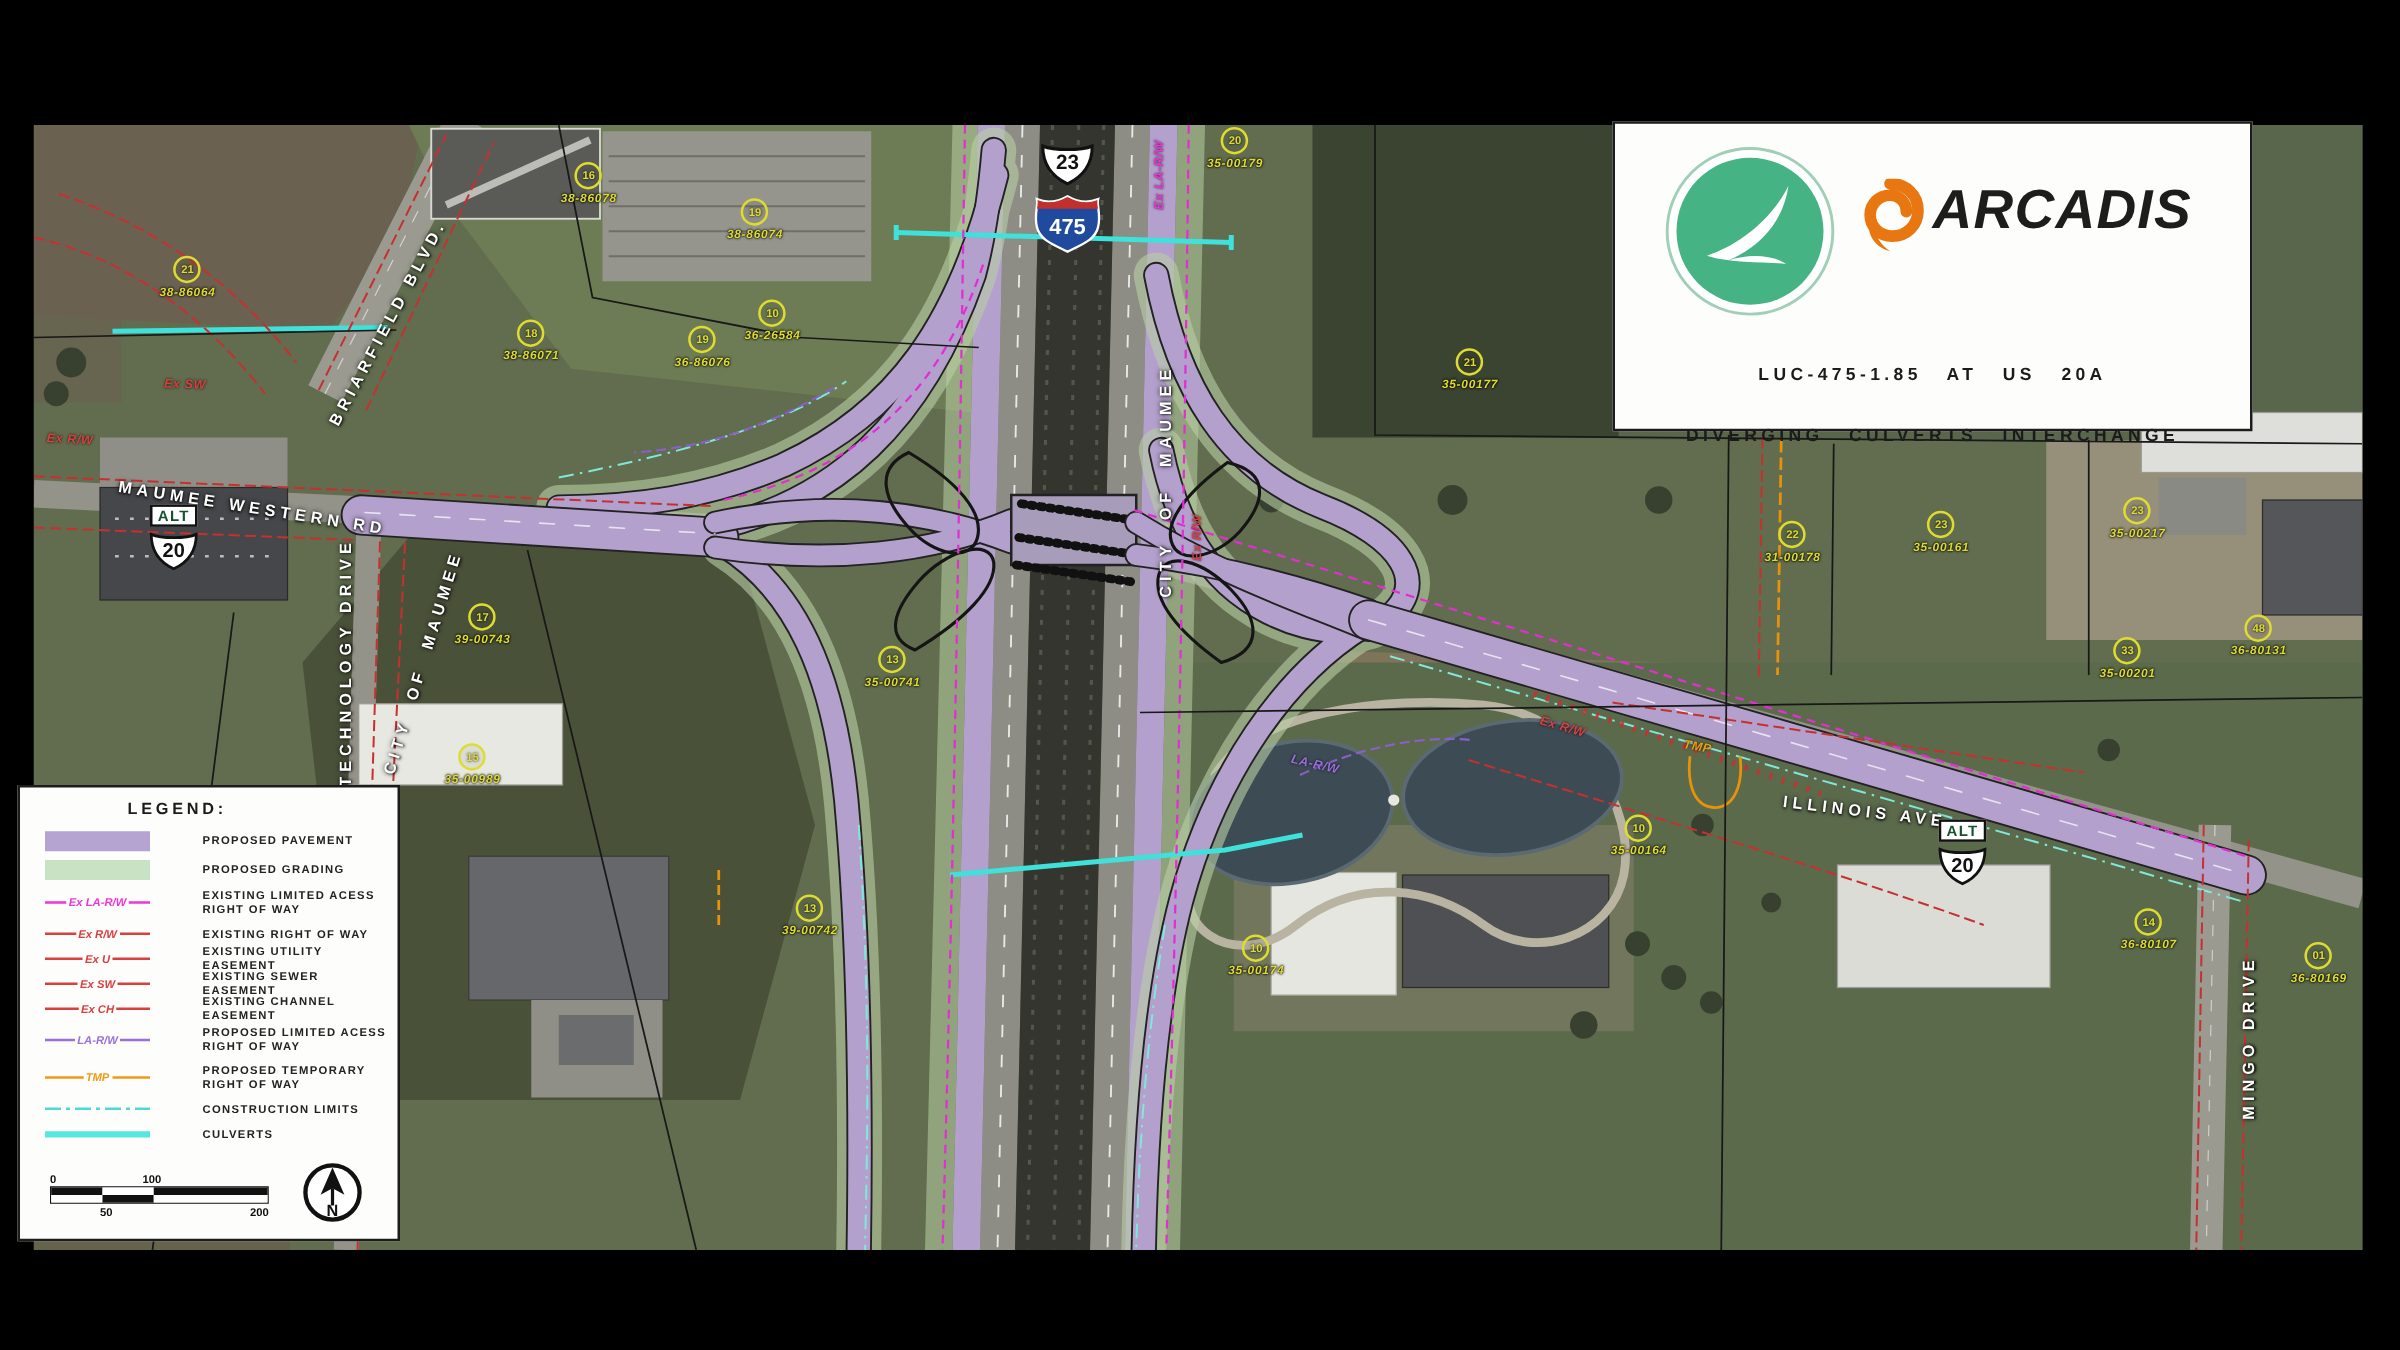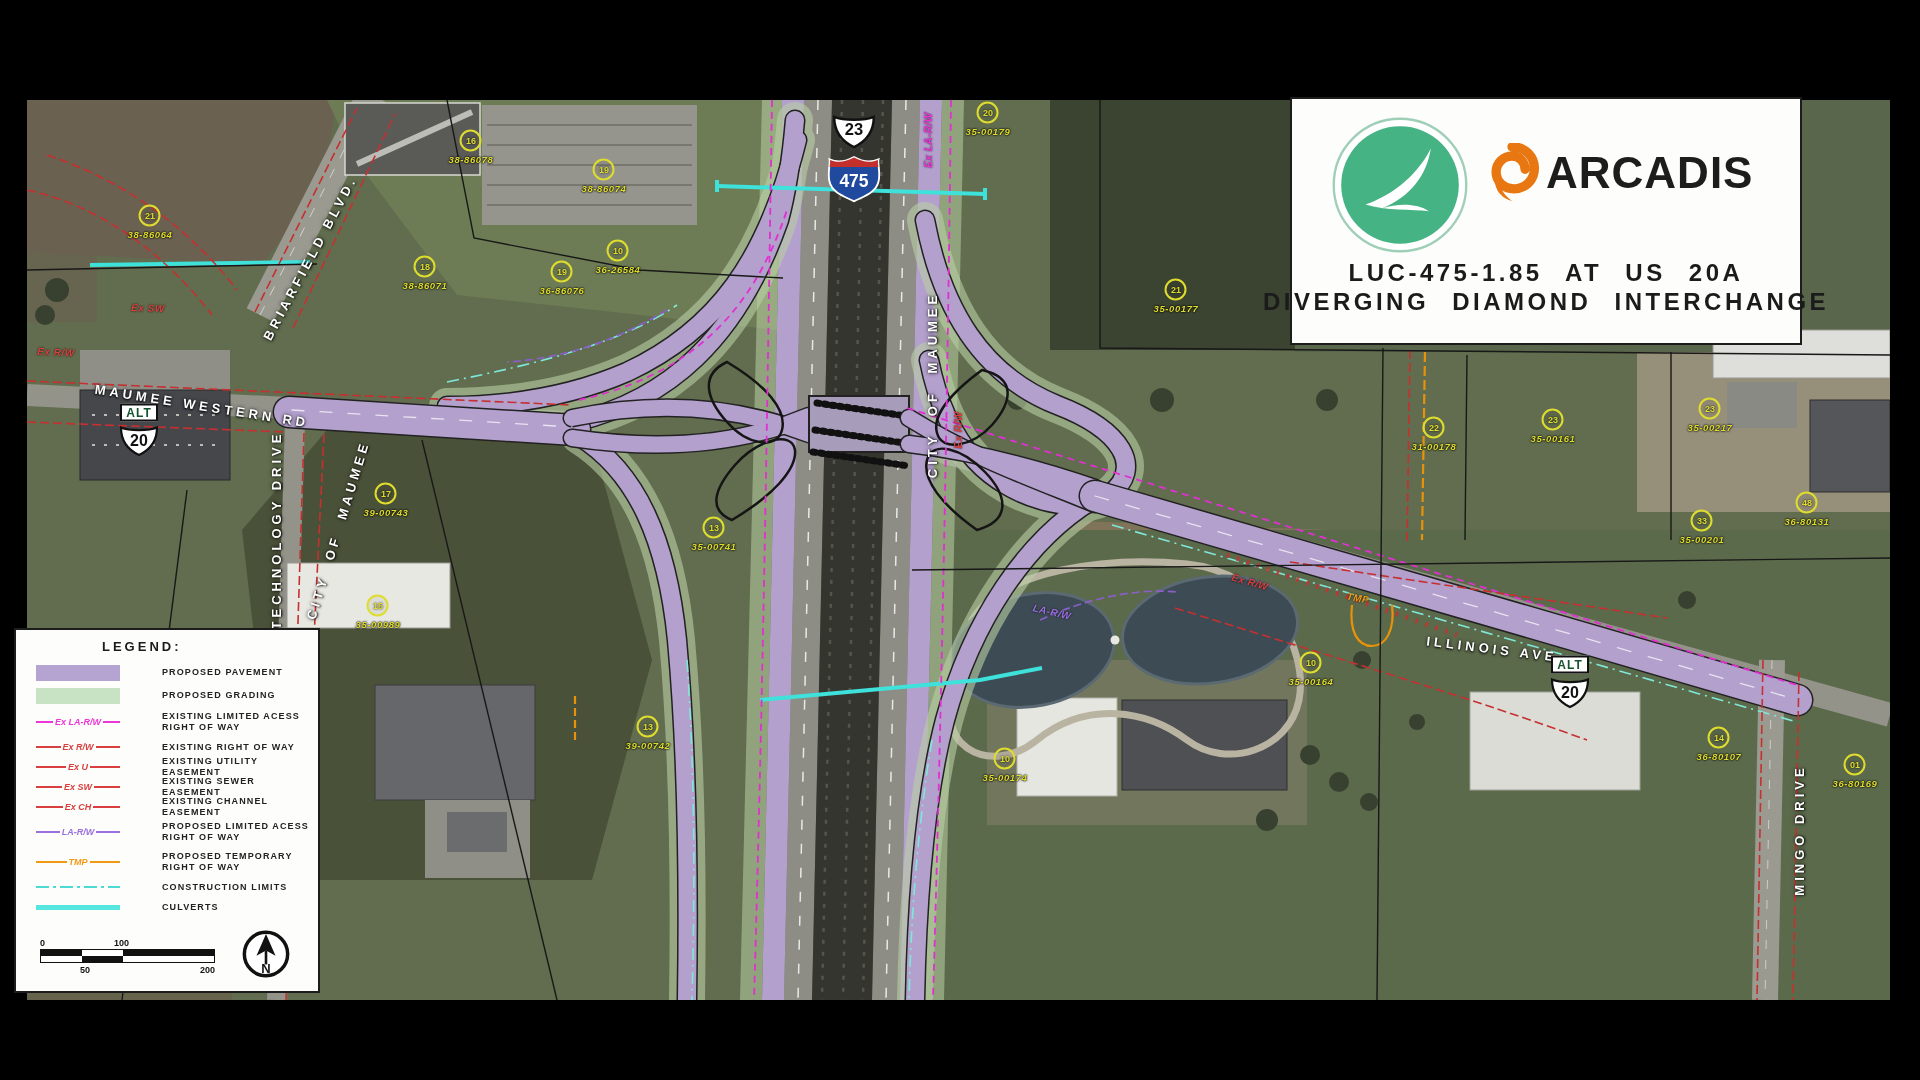--- a/index.html
+++ b/index.html
@@ -23,24 +23,24 @@
     display:flex;align-items:center;justify-content:center;color:#dedc2e;font-weight:bold;font-size:9px;
     text-shadow:0 0 2px #000;background:rgba(0,0,0,.05);}
   .pid{color:#dedc2e;font-weight:bold;font-style:italic;font-size:9.5px;letter-spacing:.6px;white-space:nowrap;
     text-shadow:0 0 2px #000,0 0 2px #000;}
   
   .shield{position:absolute;transform:translate(-50%,-50%);display:flex;flex-direction:column;align-items:center;gap:1px;}
   .altbox{background:#fff;border:2px solid #111;color:#14532d;font-weight:bold;font-size:12px;line-height:14px;padding:0 4px;letter-spacing:1px;}
   
   #titleblock{position:absolute;left:1290px;top:97px;width:512px;height:248px;background:#fdfdfb;border:2.5px solid #1c1c1c;box-sizing:border-box;}
   #odot-logo{position:absolute;left:38px;top:16px;}
-  #arcadis{position:absolute;left:192px;top:44px;display:flex;align-items:center;gap:6px;}
+  #arcadis{position:absolute;left:192px;top:44px;display:flex;gap:6px;font-style:italic;}
   #arcadis-name{font-weight:bold;font-size:44px;letter-spacing:1px;color:#1d1d1b;}
   #titles{position:absolute;left:0;right:0;top:160px;display:flex;flex-direction:column;align-items:center;gap:1px;}
-  .tline{font-weight:bold;font-size:24px;letter-spacing:3.5px;word-spacing:13px;color:#1b1b1b;white-space:nowrap;}
+  .tline{font-weight:bold;font-size:14px;letter-spacing:3.5px;word-spacing:13px;color:#1b1b1b;white-space:nowrap;margin-top:32px;}
   
   #legend{position:absolute;left:14px;top:628px;width:306px;height:365px;background:#fdfdfb;border:2.5px solid #1c1c1c;box-sizing:border-box;}
   #legend-title{margin:9px 0 7px 86px;font-weight:bold;font-size:13px;letter-spacing:3px;color:#1b1b1b;}
   .lrow{display:flex;align-items:center;margin:0 8px 0 20px;}
   .lsample{width:84px;flex:0 0 84px;display:flex;align-items:center;margin-right:10px;}
   .lsample .seg{flex:1;border-top:2px solid currentColor;height:0;}
   .lsample .stx{font-weight:bold;font-style:italic;font-size:9px;white-space:nowrap;padding:0 2px;}
   .llabel{font-weight:bold;font-size:9px;letter-spacing:1.1px;color:#222;line-height:11px;margin-left:32px;}
   .swatch{width:84px;height:16px;flex:0 0 84px;margin-right:10px;}
   .sw-p{background:#b5a3d1;} .sw-g{background:#c8e3c3;}
@@ -437,21 +437,21 @@
   </svg>
   <div id="arcadis">
     <svg width="56" height="60" viewBox="0 0 60 64">
       <path d="M30,4 C44,4 54,14 54,27 C54,40 44,49 32,49 C21,49 13,41 13,31 C13,21 21,14 30,14 C38,14 44,20 44,28" fill="none" stroke="#e87711" stroke-width="10" stroke-linecap="round"></path>
       <path d="M13,33 C9,46 16,58 30,62 C20,55 15,45 16,34 Z" fill="#e87711"></path>
     </svg>
     <span id="arcadis-name">ARCADIS</span>
   </div>
   <div id="titles">
     <div class="tline">LUC-475-1.85 AT US 20A</div>
-    <div class="tline">DIVERGING DIAMOND INTERCHANGE</div>
+    <div class="tline">DIVERGING CULVERTS INTERCHANGE</div>
   </div>
 </div>
 
 <div id="legend">
   <div id="legend-title">LEGEND:</div>
 
   <div class="lrow r-sw">
     <div class="swatch sw-p"></div>
     <div class="llabel">PROPOSED PAVEMENT</div>
   </div>

